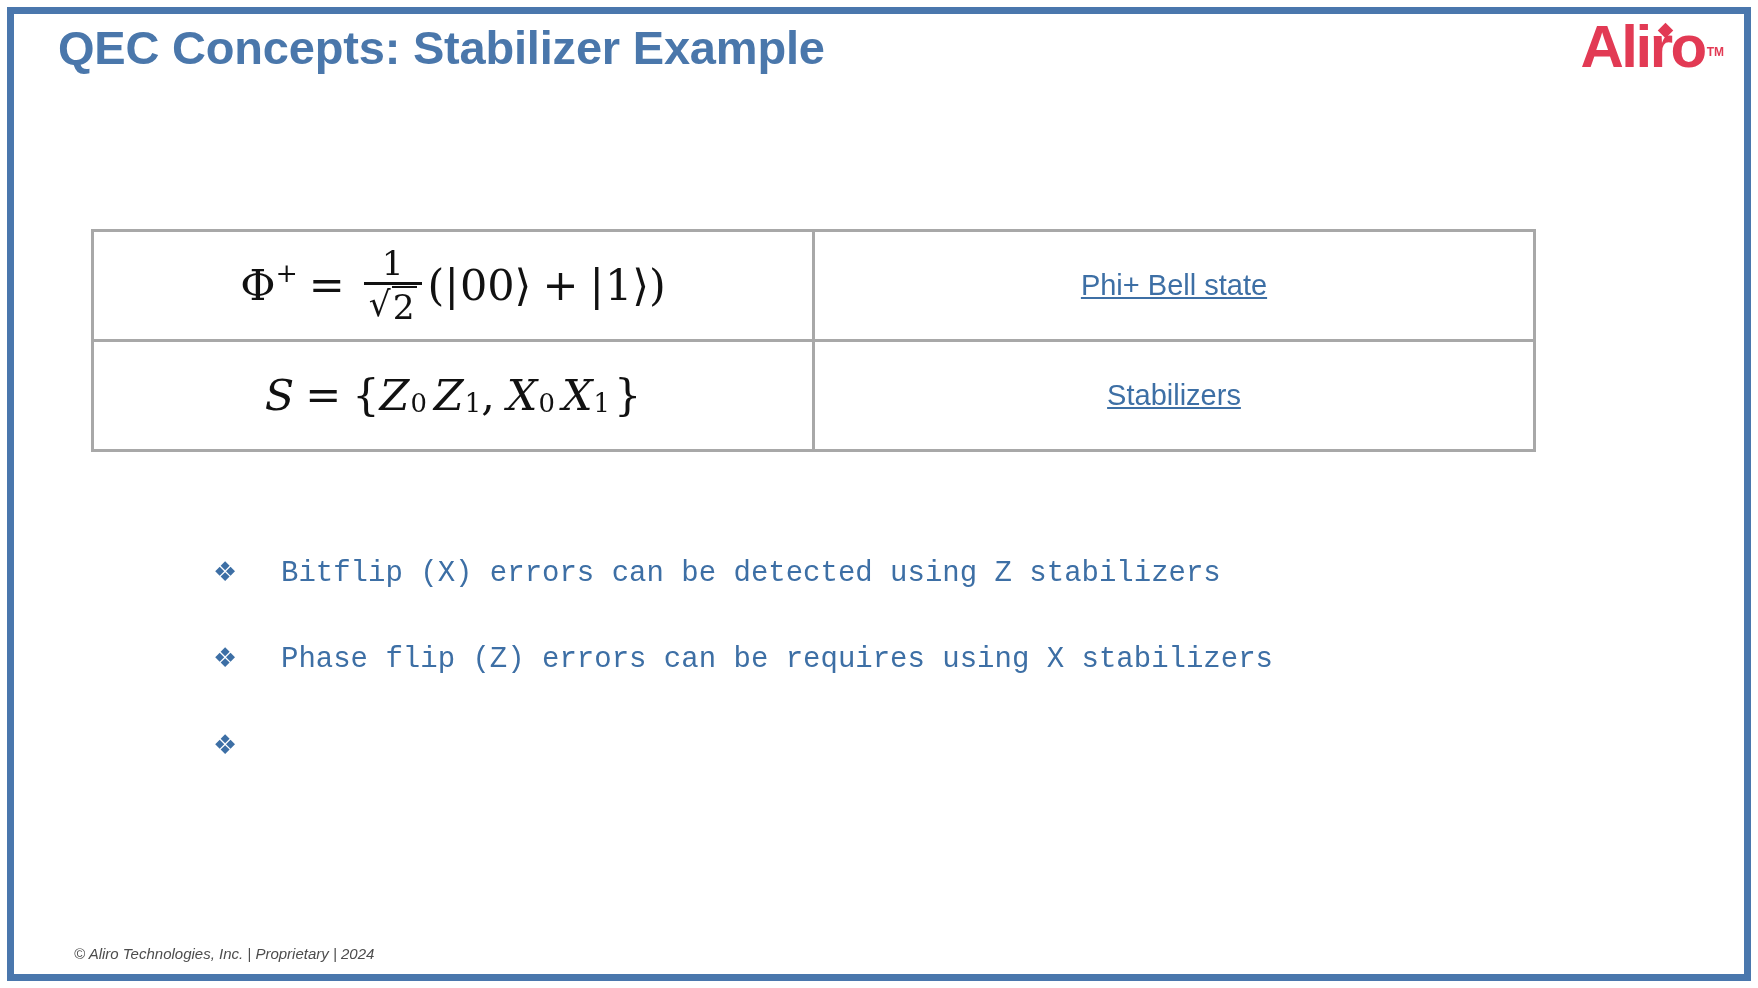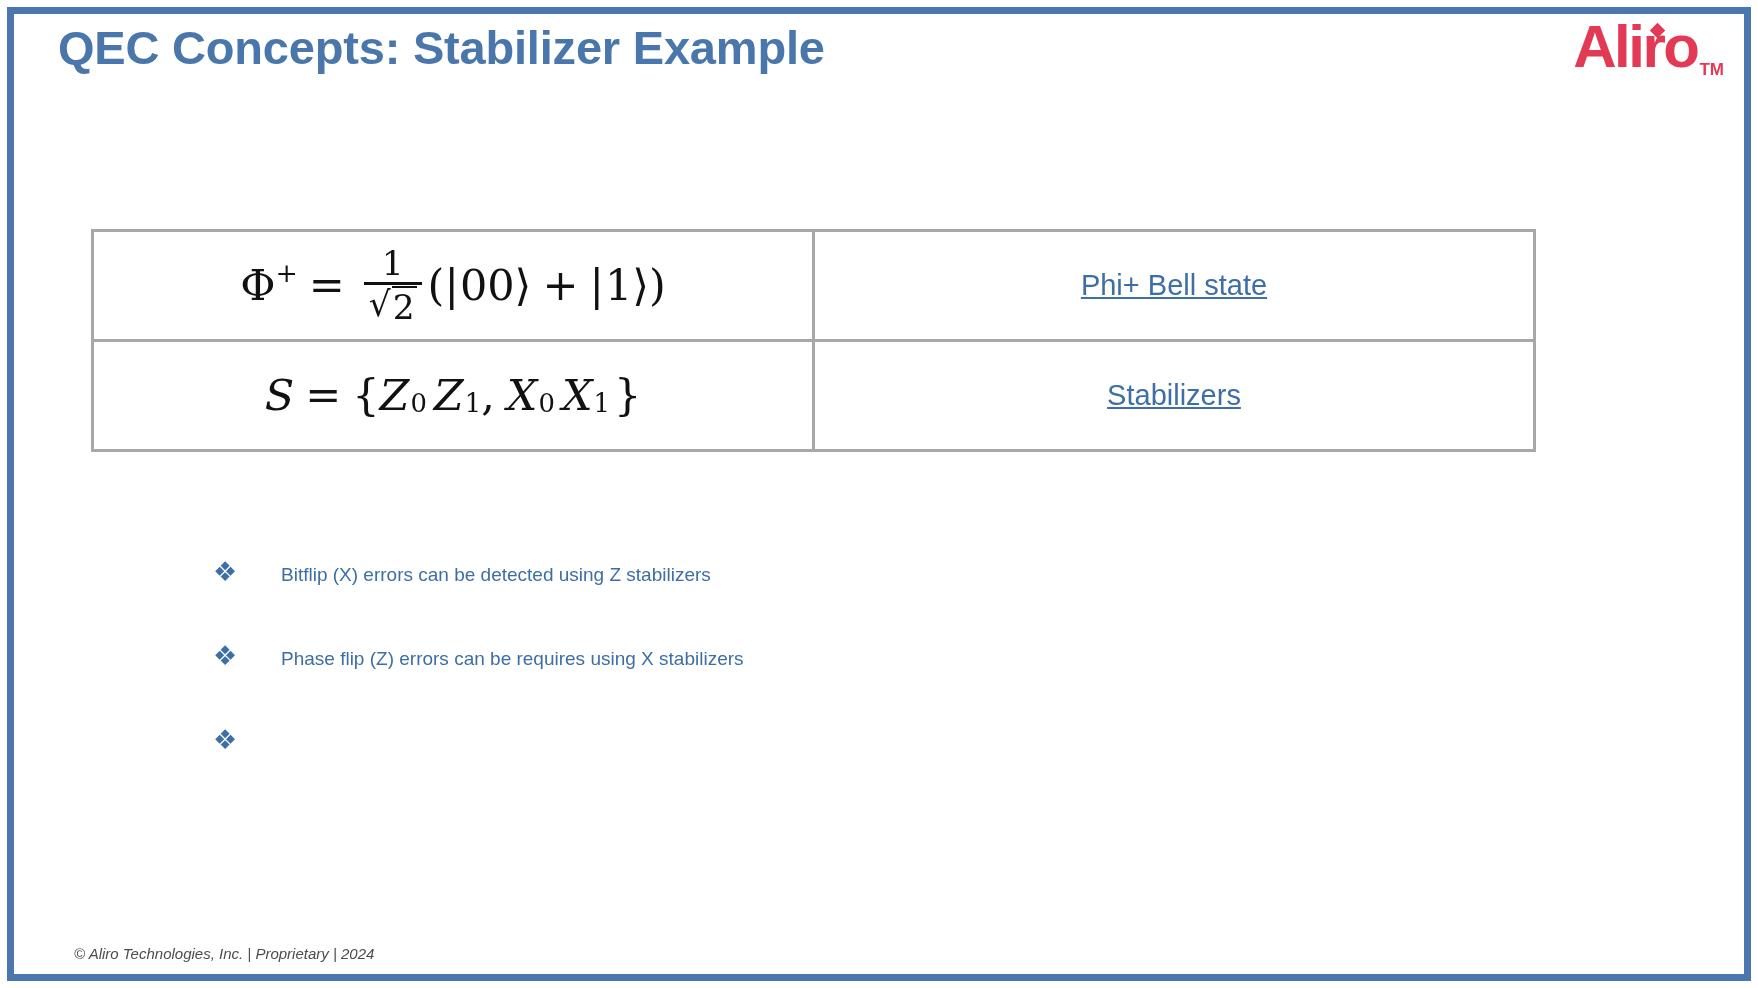--- a/index.html
+++ b/index.html
@@ -46,42 +46,42 @@
     white-space: nowrap;
   }
 
   
   .logo {
     position: absolute;
     right: 34px;
     top: 16px;
     height: 62px;
     display: flex;
-    align-items: flex-end;
+    align-items: center;
   }
   .logo-word {
     position: relative;
     font-size: 60px;
     font-weight: bold;
     color: #e23a54;
     letter-spacing: -2.5px;
     line-height: 62px;
     font-family: "Liberation Sans", sans-serif;
   }
   .logo-dot {
     position: absolute;
     width: 11px;
     height: 11px;
     background: #e23a54;
     transform: rotate(45deg);
     left: 79px;
     top: 9px;
   }
   .logo-tm {
-    font-size: 17px;
+    font-size: 12px;
     font-weight: bold;
     color: #e23a54;
     line-height: 1;
     margin-top: 9px;
     margin-left: 2px;
     letter-spacing: 0;
   }
 
   
   .concept-table {
@@ -185,24 +185,25 @@
     margin-bottom: 50px;
   }
   .bullet-marker {
     width: 68px;
     flex: 0 0 68px;
     font-size: 27px;
     color: #3d6fa5;
     line-height: 1.25;
   }
   .bullet-text {
-    font-size: 19px;
+    font-size: 29px;
     color: #3d6fa5;
     line-height: 1.25;
     white-space: nowrap;
+    font-family: Liberation Mono, monospace;
   }
 
   
   .footer {
     position: absolute;
     left: 74px;
     bottom: 26px;
     font-size: 15px;
     color: #4d4d4d;
     white-space: nowrap;

